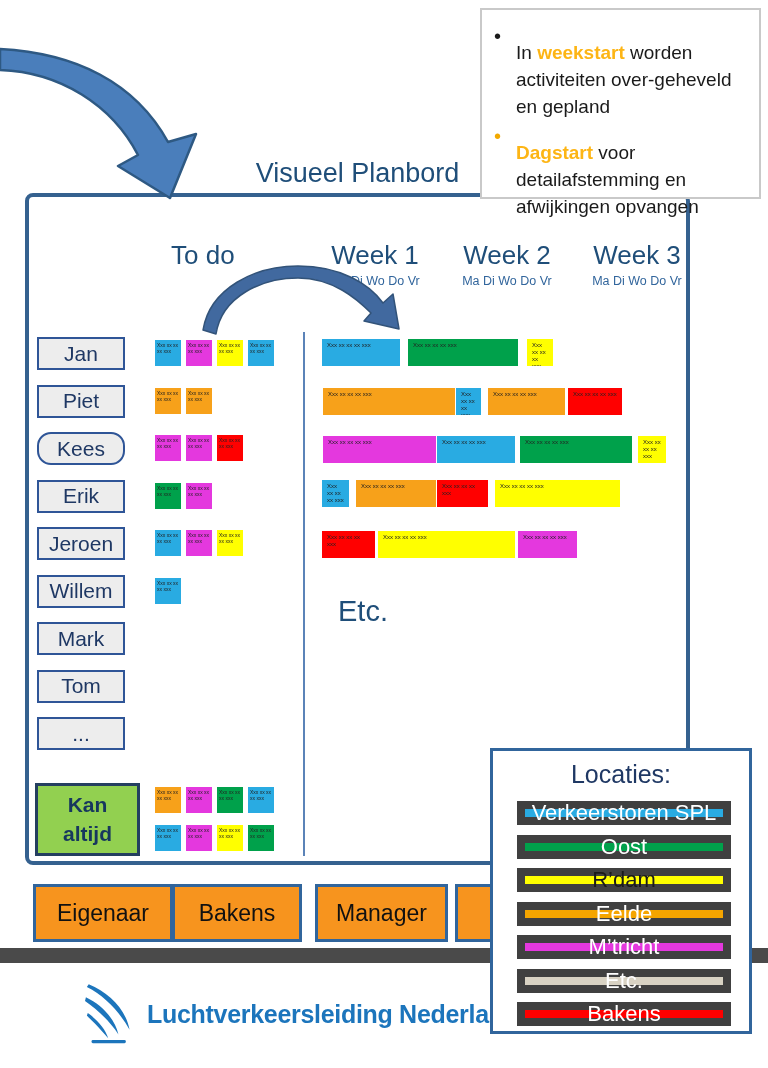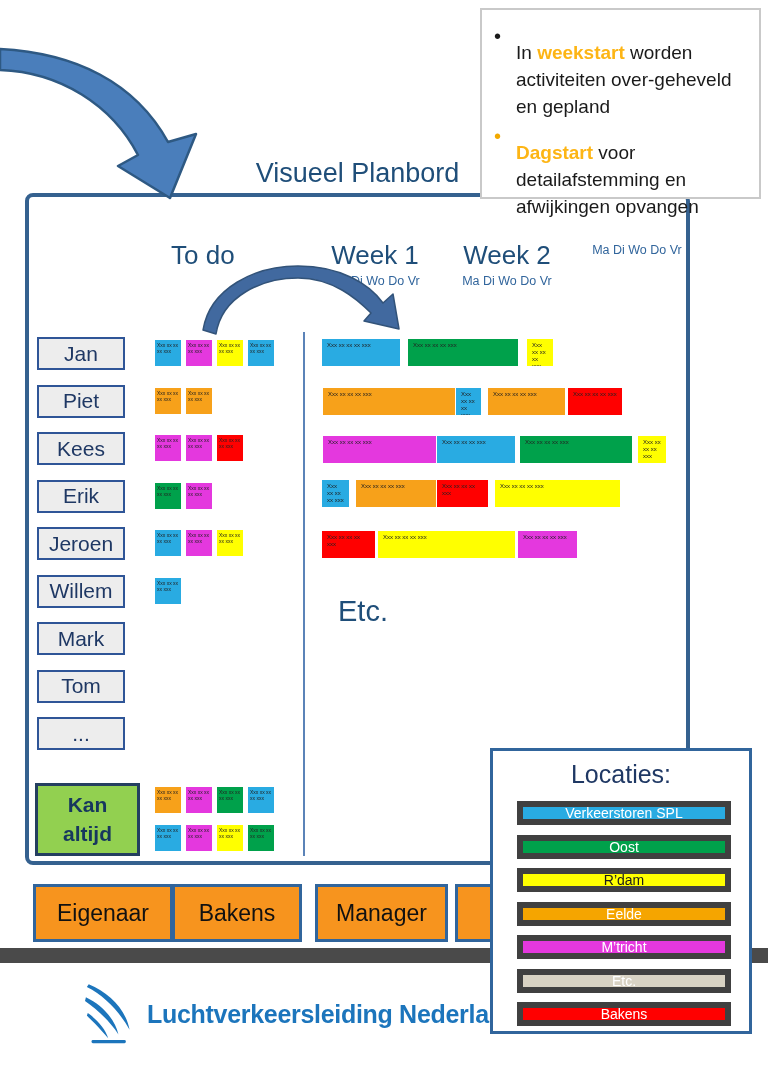--- a/index.html
+++ b/index.html
@@ -53,23 +53,23 @@
 
   .gray-bar{position:absolute;left:0;top:948px;width:768px;height:15px;background:#4A4A4A;z-index:1;}
 
   .logo{position:absolute;left:85px;top:982px;display:flex;align-items:center;z-index:2;}
   .logo-text{font-size:25px;font-weight:bold;color:#1C75BC;margin-left:10px;white-space:nowrap;
              letter-spacing:-0.3px;}
 
   .locaties{position:absolute;left:490px;top:748px;width:262px;height:286px;background:#fff;
             border:3px solid #31659C;box-sizing:border-box;z-index:6;}
   .loc-title{text-align:center;font-size:25px;color:#1F3864;margin-top:9px;}
-  .loc-bar{position:absolute;left:24px;width:214px;height:24px;border:6px solid #404040;
+  .loc-bar{position:absolute;left:24px;width:214px;height:24px;border:8px solid #404040;
            box-sizing:border-box;display:flex;align-items:center;justify-content:center;
-           font-size:14px;z-index:2;}
+           font-size:22px;z-index:2;}
 </style>
 </head>
 <body>
 
 <div class="slide">
 
   <svg class="arrow-svg" viewBox="0 0 768 1068">
     <path d="M 0,49 C 75,53 135,82 168,142 L 196,134 L 170,198 L 118,166 L 138,155 C 112,105 60,72 0,70 Z" fill="#4A7EBB" stroke="#2E5983" stroke-width="2.5" stroke-linejoin="round"></path>
     <path d="M 203,330 C 210,288 255,266 298,266 C 342,266 370,285 383,303 L 393,294 L 399,329 L 364,321 L 371,313 C 357,299 333,278 298,278 C 262,278 222,296 216,334 Z" fill="#41699F" stroke="#325379" stroke-width="1.5" stroke-linejoin="round"></path>
   </svg>
@@ -96,28 +96,29 @@
   <div id="week-headers">
       <div class="week-block" style="left: 310px; top: 240px;">
         <div class="wh">Week 1</div>
         <div class="days">Ma Di Wo Do Vr</div>
       </div>
       <div class="week-block" style="left: 442px; top: 240px;">
         <div class="wh">Week 2</div>
         <div class="days">Ma Di Wo Do Vr</div>
       </div>
       <div class="week-block" style="left: 572px; top: 240px;">
+        <div class="wh">Week 3</div>
         <div class="days">Ma Di Wo Do Vr</div>
       </div>
     </div>
 
   <div id="names">
       <div class="name-box" style="top: 337px;">Jan</div>
       <div class="name-box" style="top: 384.5px;">Piet</div>
-      <div class="name-box" style="top: 432px;">Kees</div>
+      <div class="name-box" style="top: 432px; border-radius: 14px;">Kees</div>
       <div class="name-box" style="top: 479.5px;">Erik</div>
       <div class="name-box" style="top: 527px;">Jeroen</div>
       <div class="name-box" style="top: 574.5px;">Willem</div>
       <div class="name-box" style="top: 622px;">Mark</div>
       <div class="name-box" style="top: 669.5px;">Tom</div>
       <div class="name-box" style="top: 717px;">...</div>
     </div>
   <div id="stickies">
       <div class="sticky" style="left: 155px; top: 340px; background: rgb(41, 171, 226);">Xxx xx xx xx xxx</div>
       <div class="sticky" style="left: 186px; top: 340px; background: rgb(228, 56, 222);">Xxx xx xx xx xxx</div>

